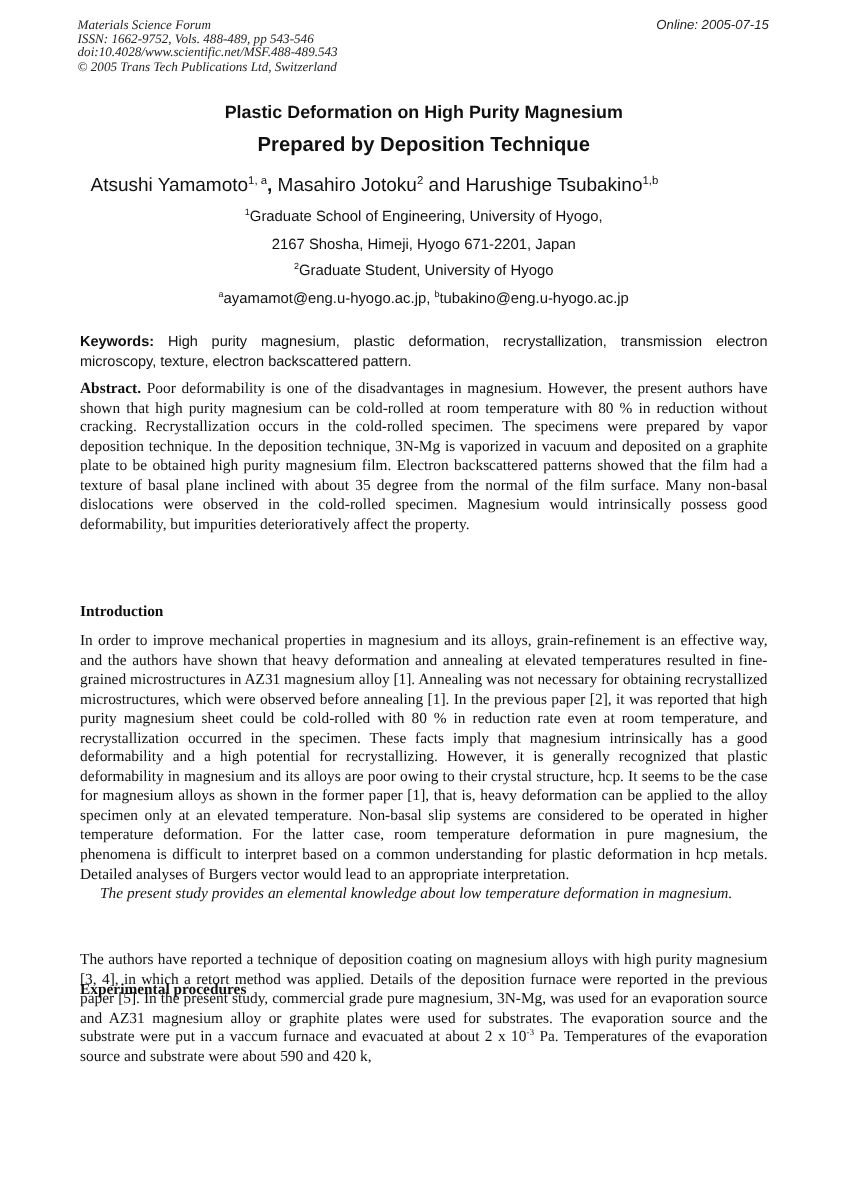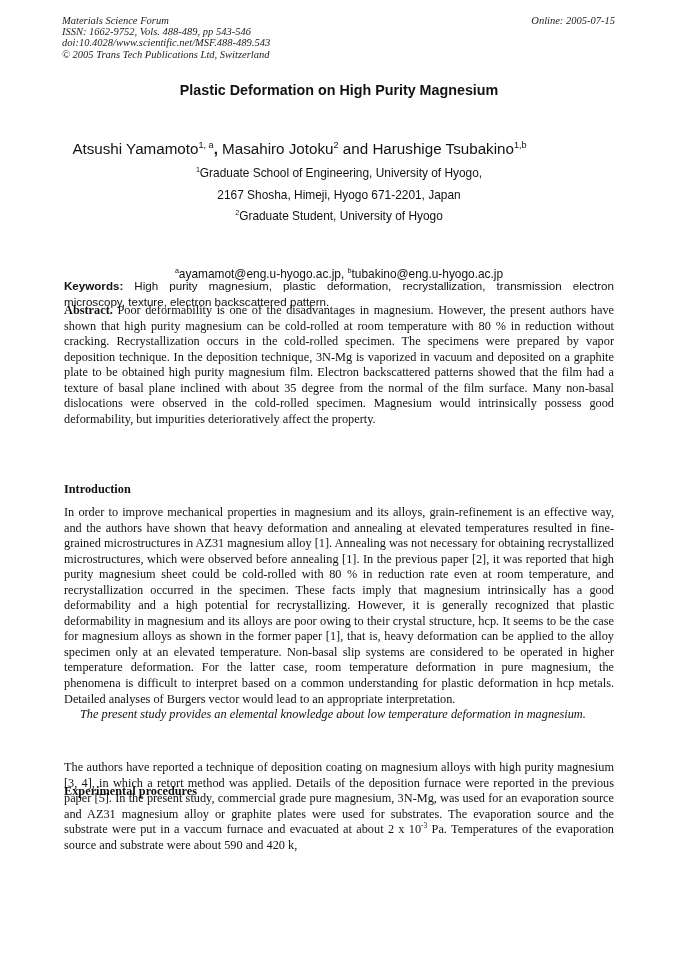--- a/index.html
+++ b/index.html
@@ -1,26 +1,26 @@
 <!DOCTYPE html>
 <html><head>
 <meta charset="utf-8">
 <style>
   html, body { margin: 0; padding: 0; background: #ffffff; }
   body { width: 678px; height: 959px; position: relative; overflow: hidden; color: #111; }
   .page { position: absolute; left: 0; top: 0; width: 678px; height: 959px; }
   .header-left { position: absolute; left: 62px; top: 15px; font-family: "Liberation Serif", serif; font-style: italic; font-size: 10.5px; line-height: 11.2px; color: #222; }
-  .header-right { position: absolute; right: 63px; top: 15px; font-family: Liberation Serif, serif; font-style: italic; font-size: 10.5px; line-height: 11.2px; color: #222; }
+  .header-right { position: absolute; right: 63px; top: 15px; font-family: Liberation Sans, sans-serif; font-style: italic; font-size: 10.5px; line-height: 11.2px; color: #222; }
   .title { position: absolute; left: 0; width: 678px; text-align: center; font-family: "Liberation Sans", sans-serif; font-weight: bold; color: #111; }
   .title1 { top: 82px; font-size: 14.3px; }
   .title2 { top: 107px; font-size: 16.2px; }
   .authors { position: absolute; left: 0; width: 599px; top: 140px; text-align: center; font-family: "Liberation Sans", sans-serif; font-size: 15.2px; color: #111; }
   .affil { position: absolute; left: 0; width: 678px; text-align: center; font-family: "Liberation Sans", sans-serif; font-size: 11.9px; color: #111; }
   sup { font-size: 0.6em; vertical-align: 0.65em; line-height: 0; }
-  .keywords { position: absolute; left: 64px; width: 550px; top: 278px; font-family: "Liberation Sans", sans-serif; font-size: 11.6px; line-height: 15.5px; text-align: justify; color: #111; }
+  .keywords { position: absolute; left: 64px; width: 550px; top: 266px; font-family: "Liberation Sans", sans-serif; font-size: 11.6px; line-height: 15.5px; text-align: justify; color: #111; }
   .kw-label { font-weight: bold; }
   .body-text { position: absolute; left: 64px; width: 550px; font-family: "Liberation Serif", serif; font-size: 12.3px; line-height: 15.55px; text-align: justify; color: #111; }
   .body-text p { margin: 0; }
   .abs-label { font-weight: bold; }
   .heading { position: absolute; left: 64px; font-family: Liberation Serif, serif; font-weight: bold; font-size: 12.3px; color: #111; }
   .indent { text-indent: 16px; font-style: italic; }
 </style>
 </head>
 <body>
 
@@ -28,29 +28,30 @@
 
   <div class="header-left">
     <div>Materials Science Forum</div>
     <div>ISSN: 1662-9752, Vols. 488-489, pp 543-546</div>
     <div>doi:10.4028/www.scientific.net/MSF.488-489.543</div>
     <div>© 2005 Trans Tech Publications Ltd, Switzerland</div>
   </div>
   <div class="header-right">Online: 2005-07-15</div>
 
   <div class="title title1">Plastic Deformation on High Purity Magnesium</div>
+  <div class="title title2">Prepared by Deposition Technique</div>
 
   <div class="authors">
     <span>Atsushi Yamamoto</span><sup>1, a</sup><b>, </b><span>Masahiro Jotoku</span><sup>2</sup><span> and </span><span>Harushige Tsubakino</span><sup>1,b</sup>
   </div>
 
   <div class="affil" style="top:166px;"><sup>1</sup><span>Graduate School of Engineering, University of Hyogo,</span></div>
   <div class="affil" style="top:188px;">2167 Shosha, Himeji, Hyogo 671-2201, Japan</div>
   <div class="affil" style="top:209px;"><sup>2</sup><span>Graduate Student, University of Hyogo</span></div>
-  <div class="affil" style="top:231px;margin-top:36px;"><sup>a</sup><span>ayamamot@eng.u-hyogo.ac.jp</span><span>, </span><sup>b</sup><span>tubakino@eng.u-hyogo.ac.jp</span></div>
+  <div class="affil" style="top:231px;"><sup>a</sup><span>ayamamot@eng.u-hyogo.ac.jp</span><span>, </span><sup>b</sup><span>tubakino@eng.u-hyogo.ac.jp</span></div>
 
   <div class="keywords"><span class="kw-label">Keywords:</span><span> High purity magnesium, plastic deformation, recrystallization, transmission electron microscopy, texture, electron backscattered pattern.</span></div>
 
   <div class="body-text" style="top:303px;">
     <p><span class="abs-label">Abstract.</span><span> Poor deformability is one of the disadvantages in magnesium.  However, the present authors have shown that high purity magnesium can be cold-rolled at room temperature with 80 % in reduction without cracking.  Recrystallization occurs in the cold-rolled specimen.  The specimens were prepared by vapor deposition technique.  In the deposition technique, 3N-Mg is vaporized in vacuum and deposited on a graphite plate to be obtained high purity magnesium film.  Electron backscattered patterns showed that the film had a texture of basal plane inclined with about 35 degree from the normal of the film surface.  Many non-basal dislocations were observed in the cold-rolled specimen.  Magnesium would intrinsically possess good deformability, but impurities deterioratively affect the property.</span></p>
   </div>
 
   <div class="heading" style="top:482px;">Introduction</div>
 
   <div class="body-text" style="top:505px;">

